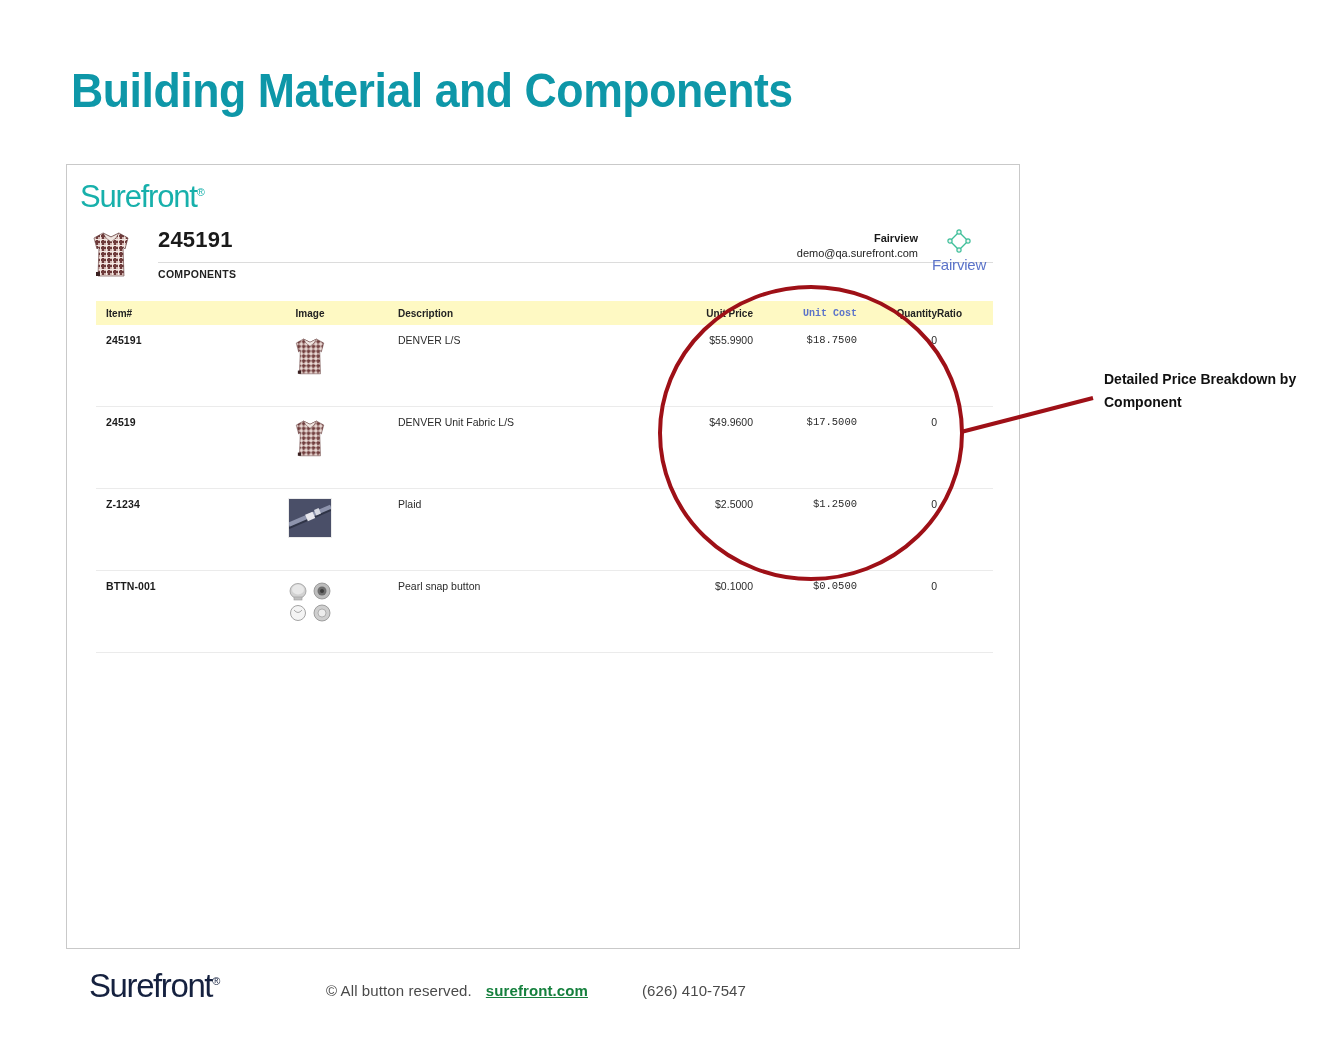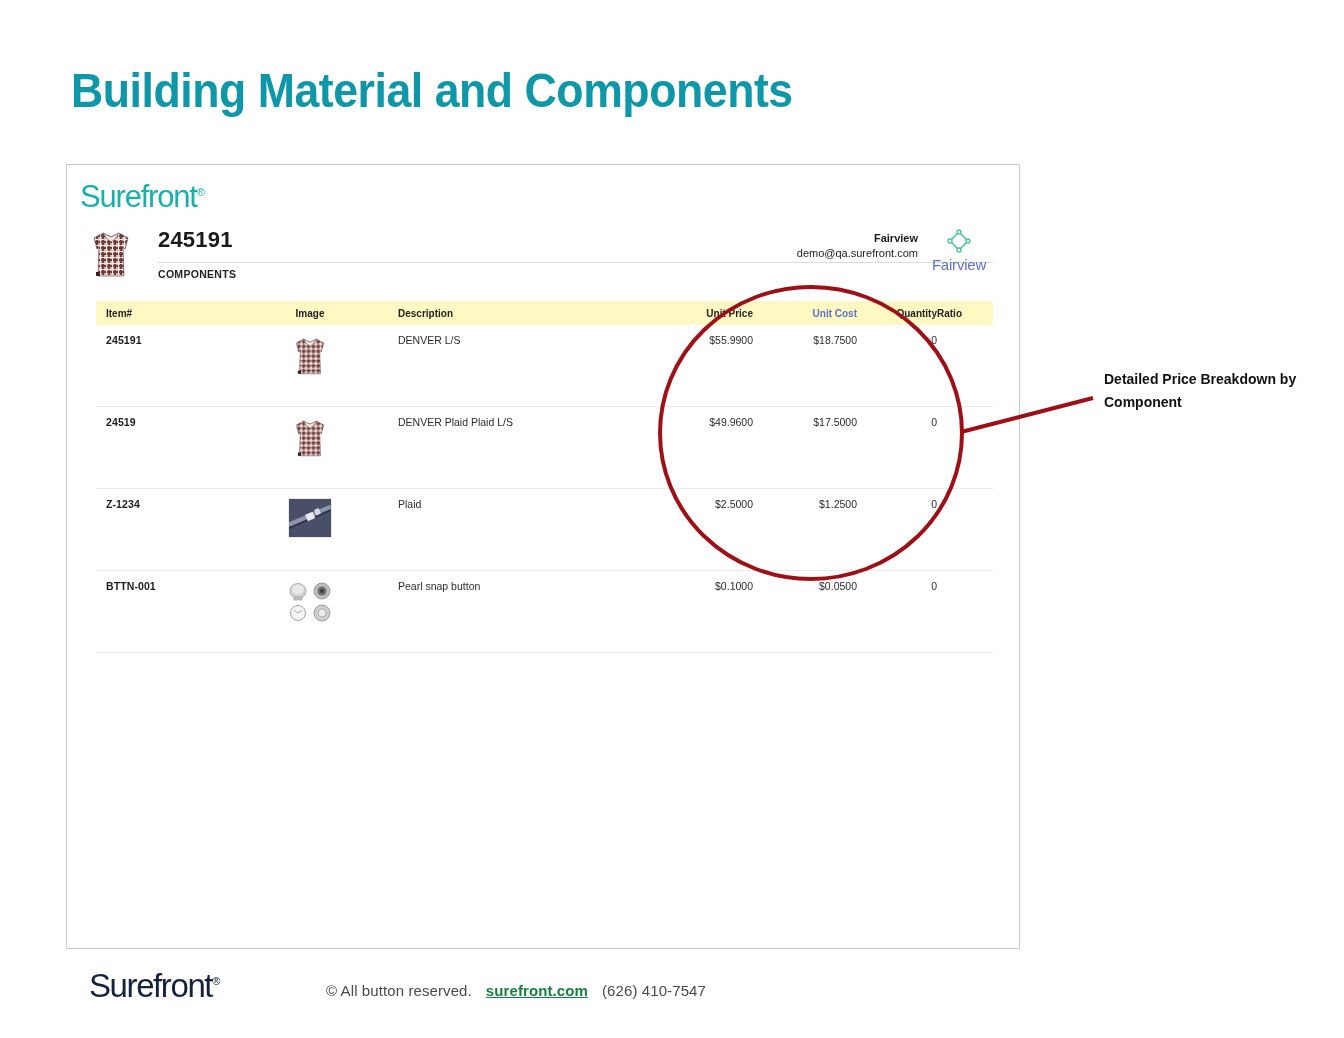--- a/index.html
+++ b/index.html
@@ -155,21 +155,21 @@
     font-size: 10.5px;
     color: #2b2b2b;
     padding-top: 9px;
   }
   .tbl-row:first-of-type { border-top: none; }
 
   .c-item   { width: 168px; padding-left: 10px; }
   .c-image  { width: 92px;  text-align: center; }
   .c-desc   { flex: 1;      padding-left: 42px; }
   .c-price  { width: 106px; text-align: right; }
-  .c-cost   { width: 104px; text-align: right; }
+  .c-cost   { width: 104px; text-align: right; font-family: Liberation Mono, monospace; }
   .c-qty    { width: 80px;  text-align: right; }
   .c-ratio  { width: 56px;  text-align: left; padding-right: 7px; }
 
   .tbl-head .c-cost { color: #5b73c9; }
 
   .tbl-row .c-item { font-weight: bold; color: #1b1b1b; letter-spacing: 0.1px; }
 
   
   .thumb-shirt {
     display: inline-block;
@@ -243,21 +243,21 @@
     font-size: 15px;
     color: #4a4a4a;
     letter-spacing: 0.1px;
   }
   .slide-footer-meta .sep { display: inline-block; width: 14px; }
   .slide-footer-meta a {
     color: #15803d;
     text-decoration: underline;
     font-weight: bold;
   }
-  .slide-footer-meta .phone { color: #4a4a4a; }
+  .slide-footer-meta .phone { color: #4a4a4a; margin-left: 40px; }
 </style>
 </head>
 <body>
 
 <div class="slide-title">Building Material and Components</div>
 
 <div class="doc-card">
 
   <div class="sf-logo"><span>Surefront</span><span class="reg">®</span></div>
 
@@ -337,21 +337,21 @@
       <div class="c-item">24519</div>
       <div class="c-image">
         <span class="thumb-shirt">
           <svg width="34" height="44" viewBox="0 0 42 50">
             <path d="M13 4 L21 8 L29 4 L38 9 L35 20 L33 18 L34 47 L8 47 L9 18 L7 20 L4 9 Z" fill="url(#plaidA)" stroke="#5a3030" stroke-width="0.6"></path>
             <path d="M13 4 L21 8 L29 4 L26 9 L21 13 L16 9 Z" fill="#f0e6e1" stroke="#5a3030" stroke-width="0.5"></path>
             <rect x="6" y="43" width="4" height="4" fill="#3a2020"></rect>
           </svg>
         </span>
       </div>
-      <div class="c-desc">DENVER Plaid Plaid L/S</div>
+      <div class="c-desc">DENVER Unit Fabric L/S</div>
       <div class="c-price">$49.9600</div>
       <div class="c-cost">$17.5000</div>
       <div class="c-qty">0</div>
       <div class="c-ratio"></div>
     </div>
 
     <div class="tbl-row">
       <div class="c-item">Z-1234</div>
       <div class="c-image">
         <span class="thumb-zipper">

